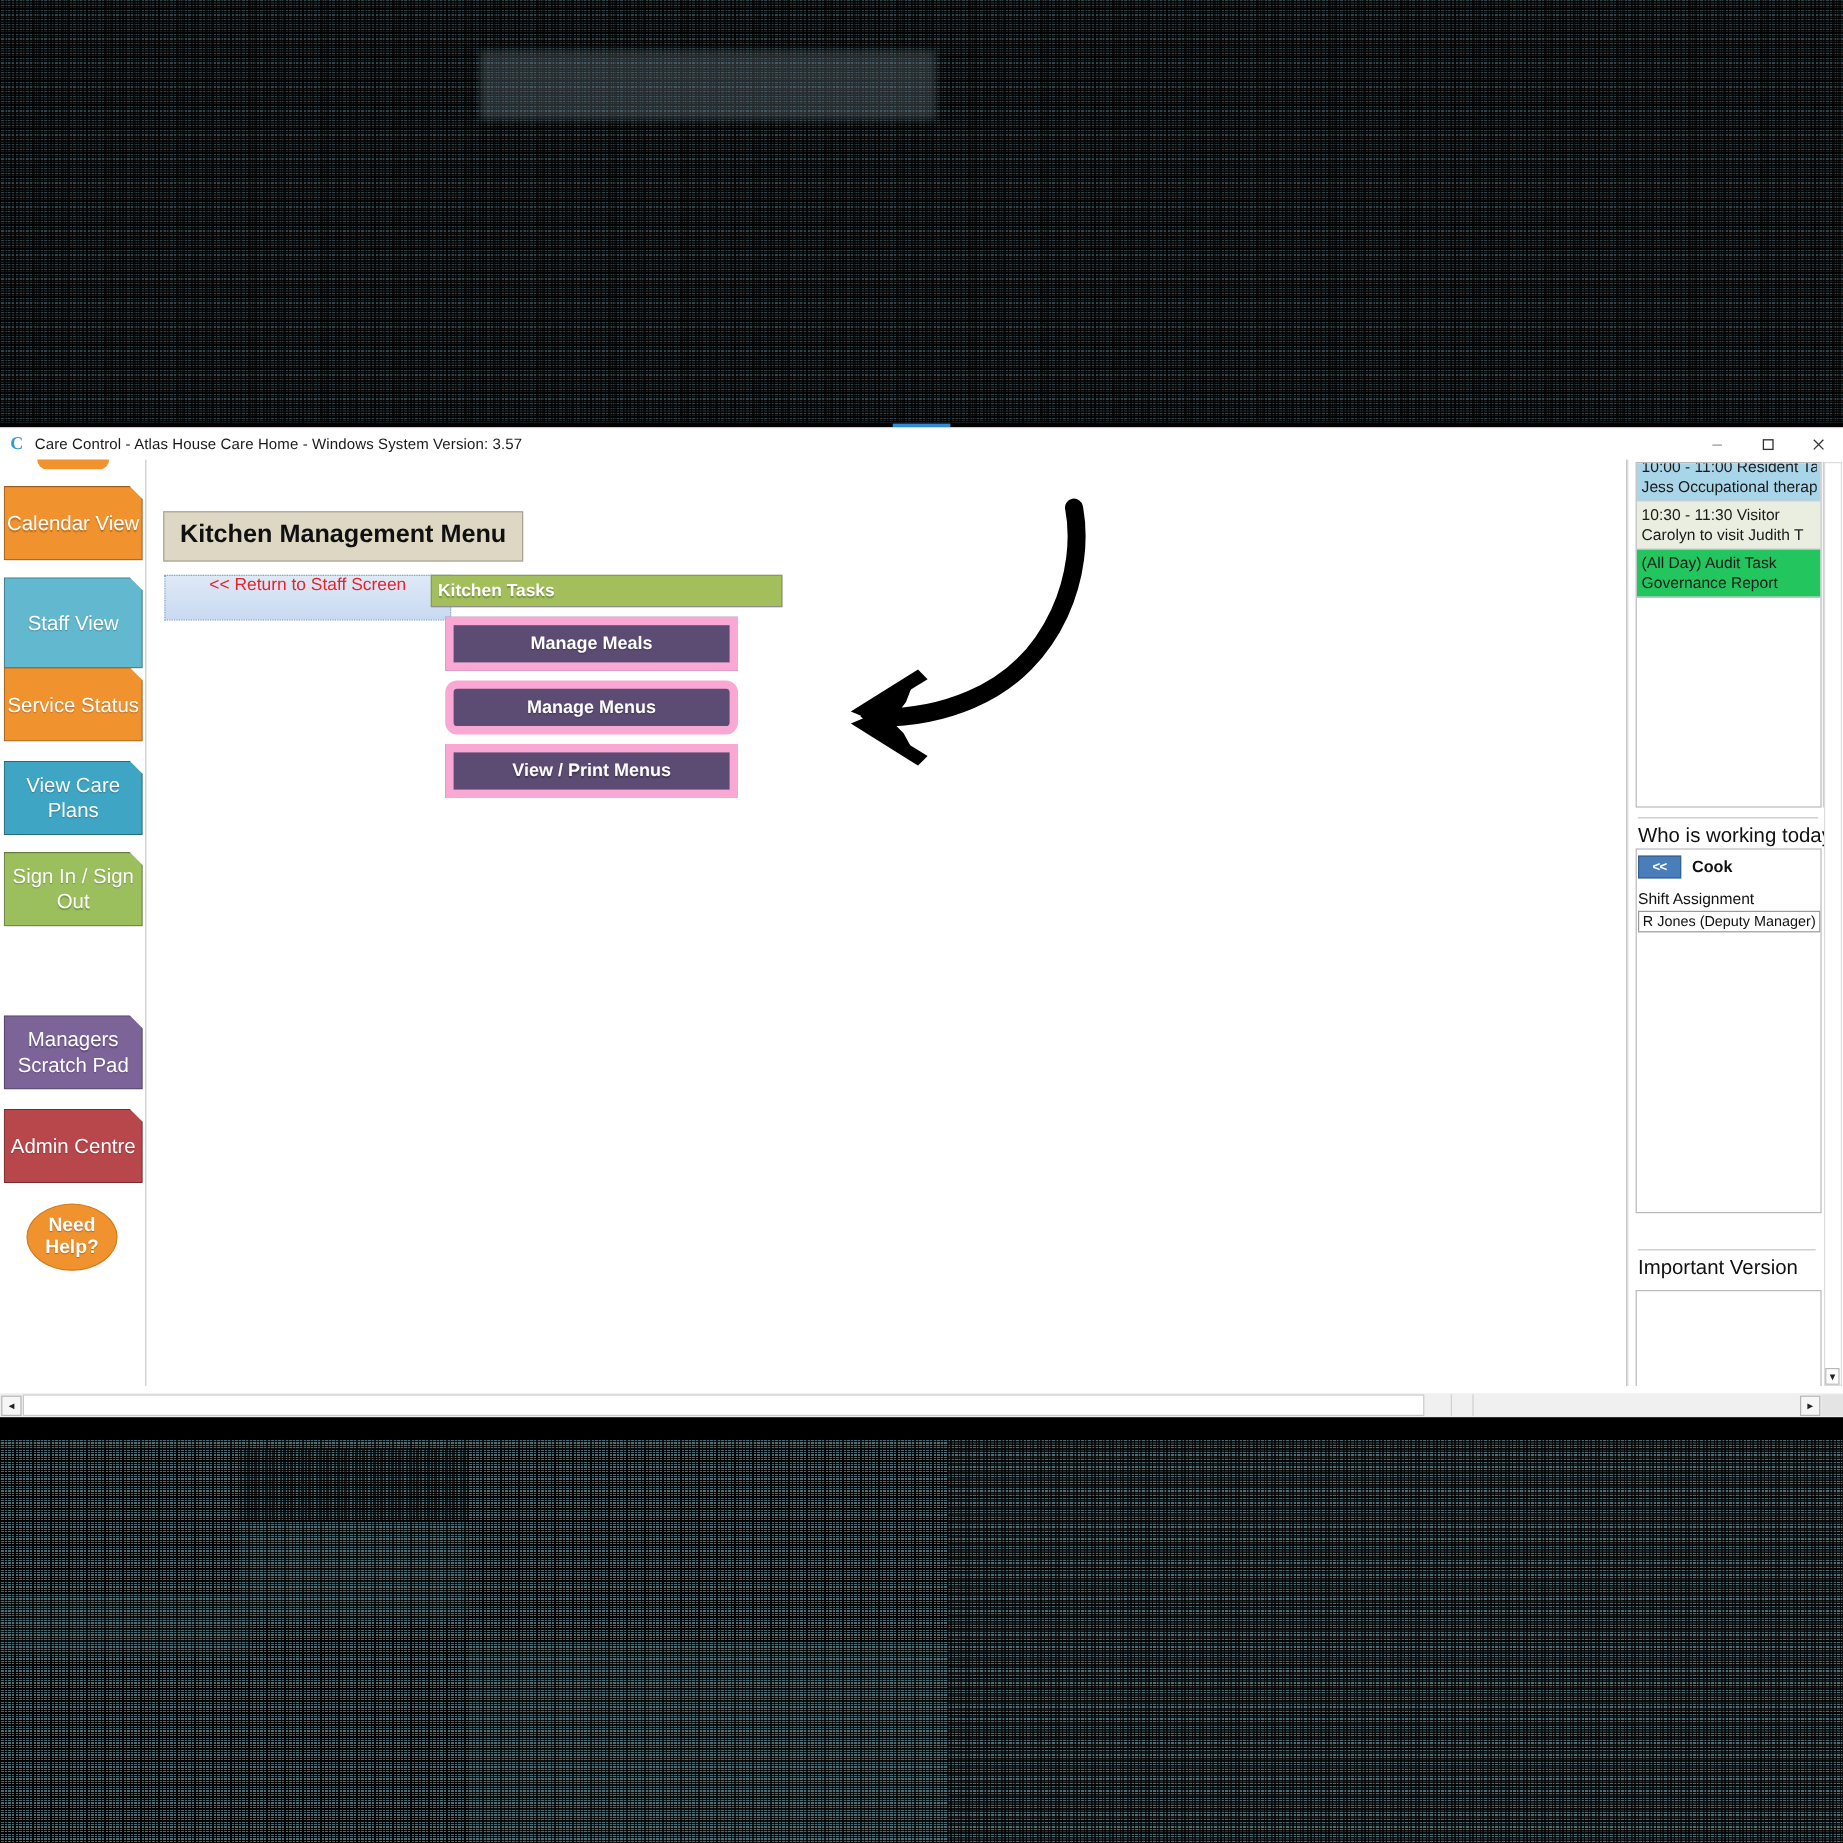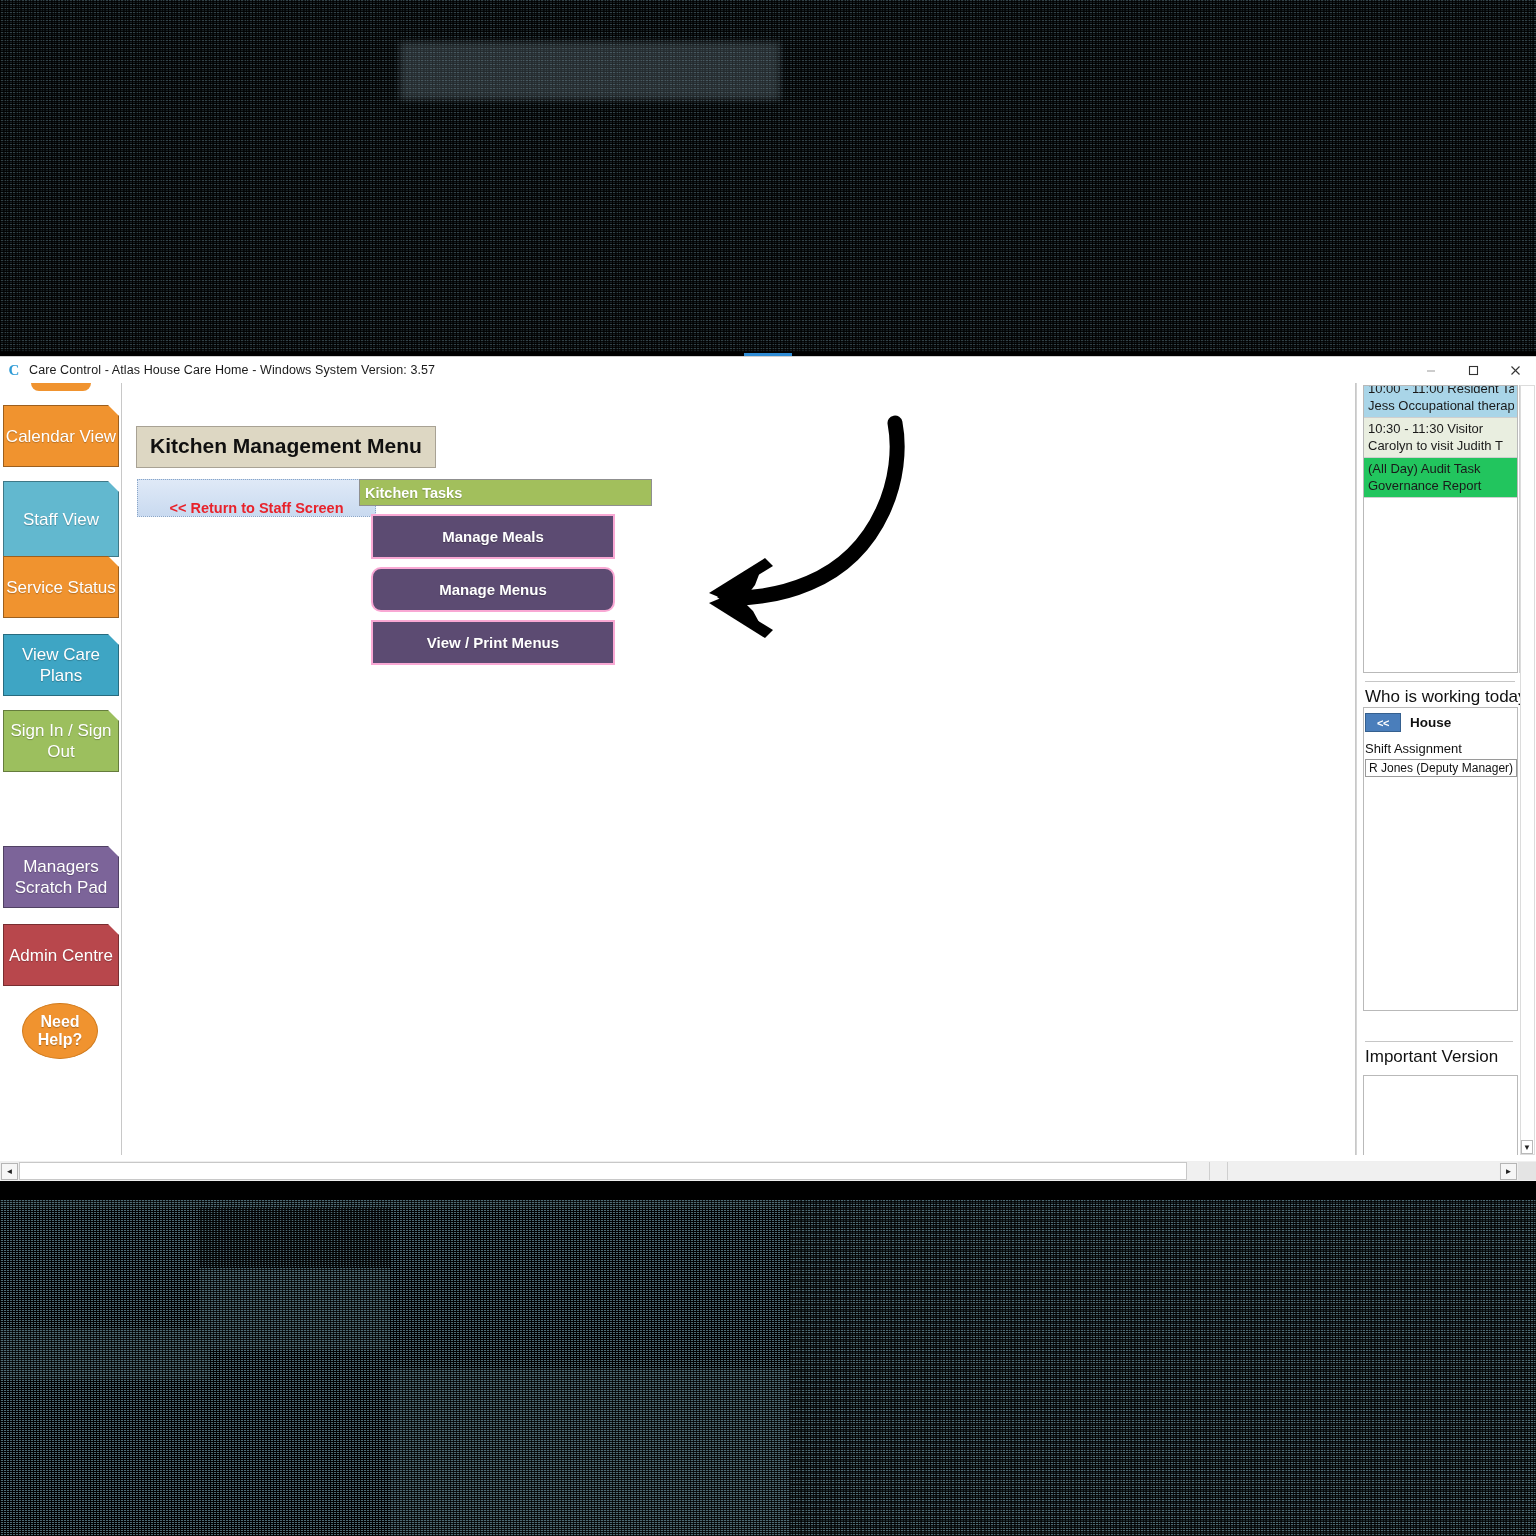--- a/index.html
+++ b/index.html
@@ -114,33 +114,33 @@
   #page-title {
     position:absolute; left:13px; top:43px;
     background:#ddd7c3; border:1px solid #a8a294;
     padding:7px 13px 9px 13px;
     font-size:21px; font-weight:bold; color:#101010;
   }
   #return-btn {
     position:absolute; left:14px; top:96px; width:239px; height:38px;
     background:linear-gradient(#dfe9f7,#c9daf0);
     border:1px dotted #8aa6c8;
-    color:#e8222b; font-weight:bold; font-size:14.5px;
-    display:flex; align-items:flex-end; justify-content:center;
+    color:#e8222b; font-weight:normal; font-size:14.5px;
+    display:flex; align-items:flex-start; justify-content:center;
   }
   #tasks-header {
     position:absolute; left:236px; top:96px; width:293px; height:27px;
     background:#a2bf5c; border:1px solid #8f8f8f;
     color:#fff; font-weight:bold; font-size:14.5px;
     display:flex; align-items:center; padding-left:5px;
     text-shadow:0 1px 1px rgba(0,0,0,.25);
   }
   .task-btn {
     position:absolute; left:248px; width:244px; height:45px;
-    background:#5c4b72; border:2px solid #f9a8d4;
+    background:#5c4b72; border:7px solid #f9a8d4;
     color:#fff; font-weight:bold; font-size:15px;
     display:flex; align-items:center; justify-content:center;
     text-shadow:0 1px 1px rgba(0,0,0,.3);
   }
 
   
   #arrow-annotation {
     position:absolute; left:490px; top:32px;
     width:320px; height:230px; pointer-events:none;
   }
@@ -340,21 +340,21 @@
           </div>
         </div>
 
         <div id="who-divider"></div>
         <div id="who-header">Who is working today</div>
         <div id="who-box"></div>
         <div id="cook-row">
           <div id="cook-back-btn">
             <span>&lt;&lt;</span>
           </div>
-          <div id="cook-label">House</div>
+          <div id="cook-label">Cook</div>
         </div>
         <div id="shift-label">Shift Assignment</div>
         <div id="shift-value">R Jones (Deputy Manager)</div>
 
         <div id="msg-divider"></div>
         <div id="msg-header">Important Version</div>
         <div id="msg-box"></div>
 
         <div id="panel-scroll">
           <div class="sb-arrow" style="position:absolute;bottom:0;left:0;">

